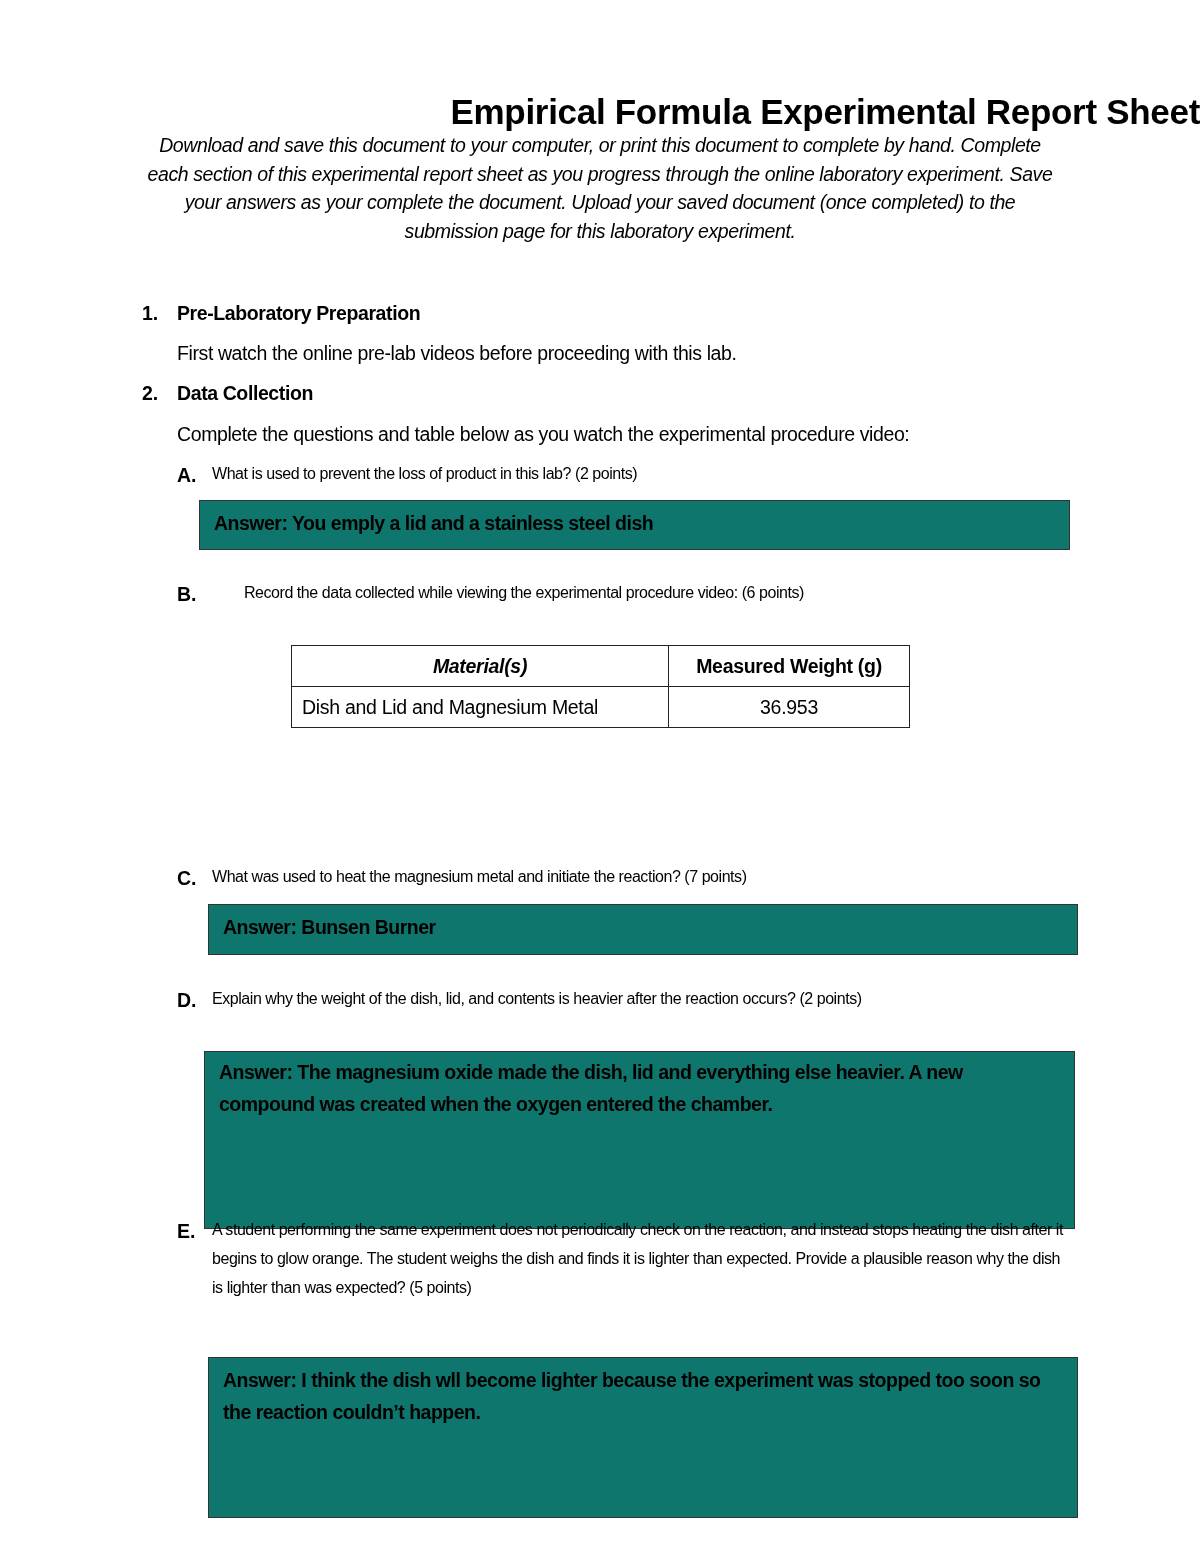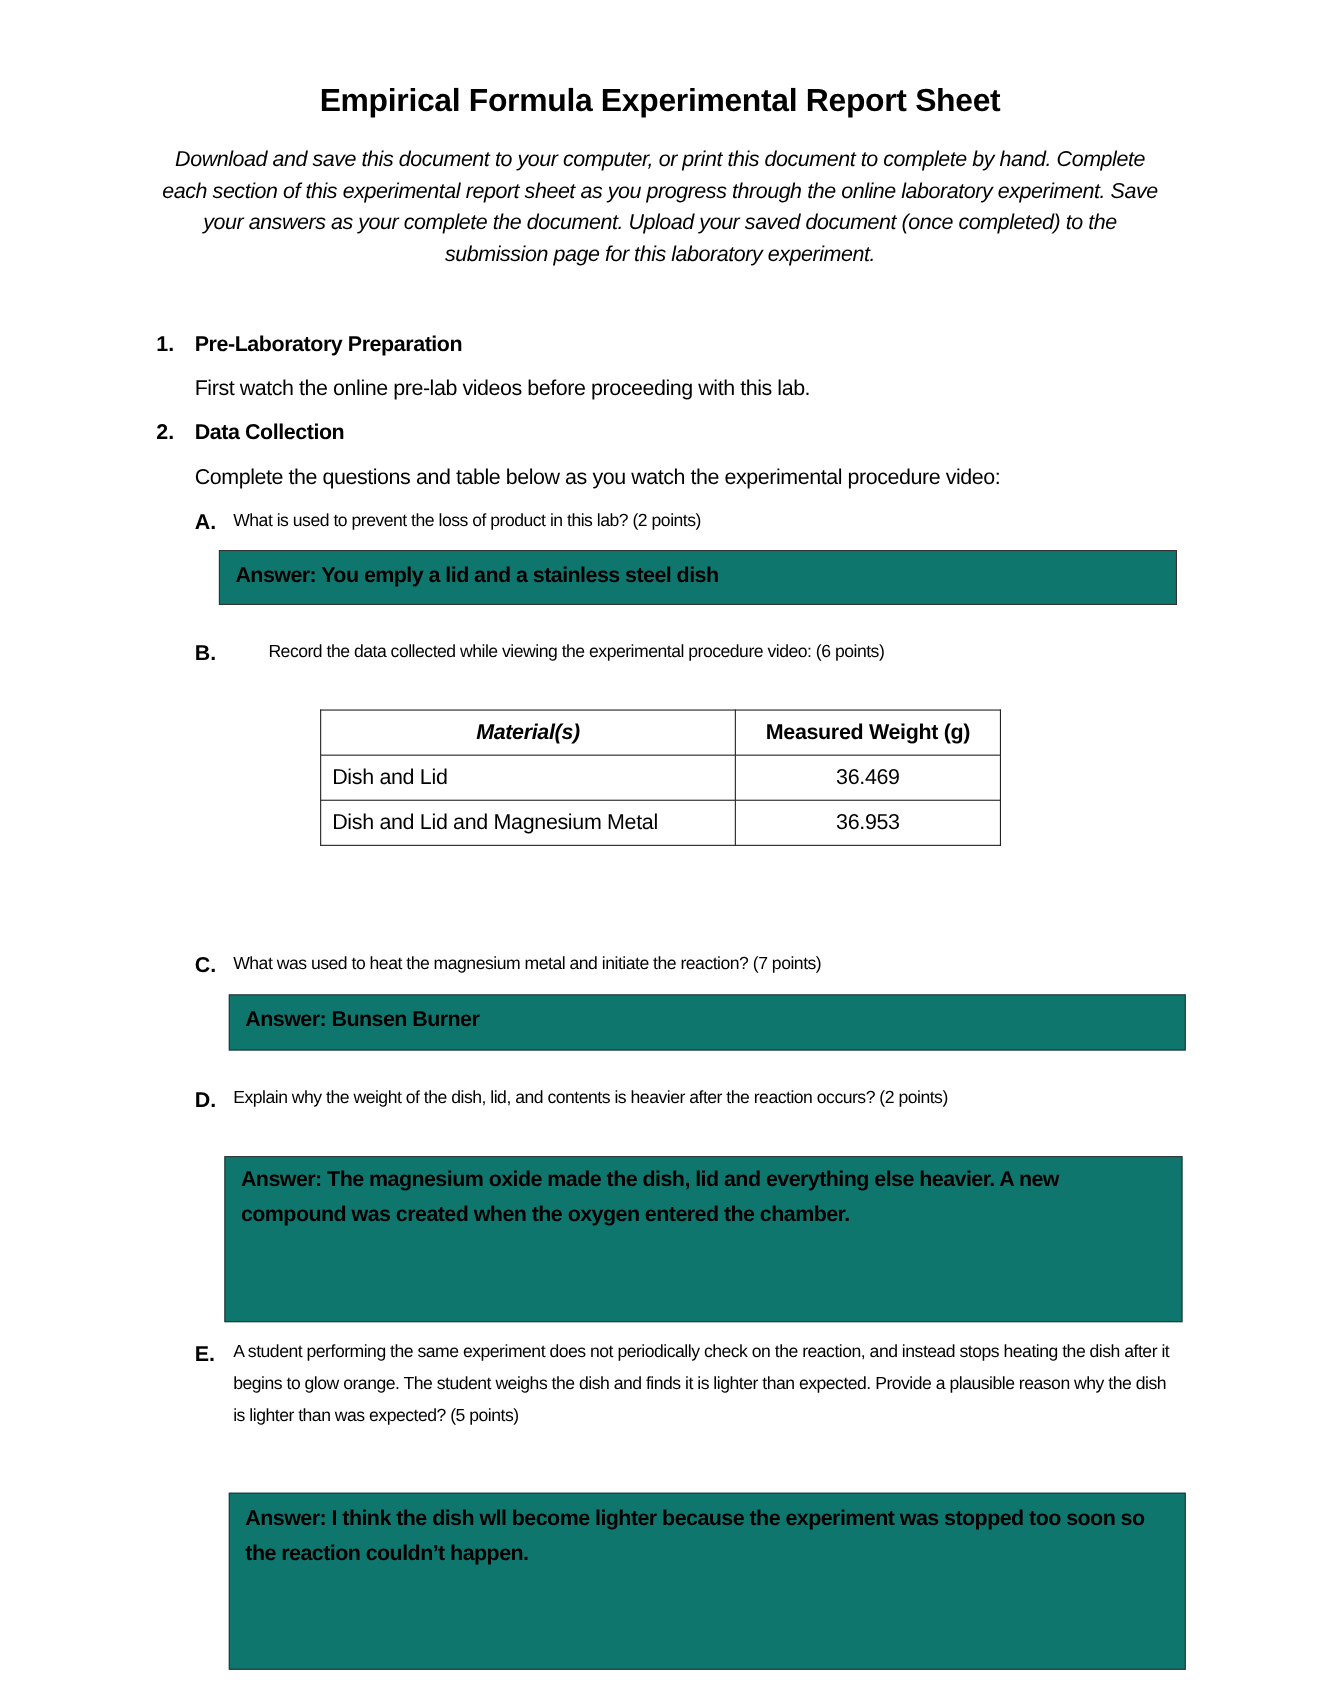--- a/index.html
+++ b/index.html
@@ -1,22 +1,22 @@
 <!DOCTYPE html>
 <html><head>
   <meta charset="utf-8">
   <style>
     html, body { margin: 0; padding: 0; background: #ffffff; }
     body {
       width: 1200px; height: 1553px; position: relative; overflow: hidden;
       font-family: "Liberation Sans", sans-serif; color: #000;
     }
     .title {
-      position: absolute; left: 0; width: 1200px; top: 76px;
-      text-align: center; font-weight: bold; font-size: 29px; letter-spacing: -0.3px;
+      position: absolute; left: 0; width: 1200px; top: 92px;
+      text-align: right; font-weight: bold; font-size: 35px; letter-spacing: -0.3px;
     }
     .intro {
       position: absolute; left: 140px; width: 920px; top: 131px;
       text-align: center; font-style: italic; font-size: 19.5px; line-height: 28.6px;
       letter-spacing: -0.4px;
     }
     .abs { position: absolute; font-size: 19.5px; letter-spacing: -0.4px; white-space: nowrap; }
     .bold { font-weight: bold; }
     .num { position: absolute; font-weight: bold; font-size: 19.5px; }
     .letter { position: absolute; font-weight: bold; font-size: 19.5px; }
@@ -65,39 +65,35 @@
   <div class="letter" style="left:177px; top:583px;">B.</div>
   <div class="qtext" style="left:212px; top:579px; width:860px;margin-left:32px;">Record the data collected while viewing the experimental procedure video: (6 points)</div>
 
   <table class="data">
     <tbody>
         <tr>
       <th class="col1">Material(s)</th>
       <th>Measured Weight (g)</th>
     </tr>
     <tr>
-      <td>Dish and Lid</td>
-      <td class="val">36.469</td>
-    </tr>
-    <tr>
       <td>Dish and Lid and Magnesium Metal</td>
       <td class="val">36.953</td>
     </tr>
   </tbody>
     </table>
 
   <div class="letter" style="left:177px; top:867px;">C.</div>
   <div class="qtext" style="left:212px; top:863px; width:860px;">What was used to heat the magnesium metal and initiate the reaction? (7 points)</div>
   <div class="answer-box" style="left:208px; top:904px; width:870px; height:51px;">
     <div class="answer-text" style="padding-top:6px;">Answer: Bunsen Burner</div>
   </div>
 
   <div class="letter" style="left:177px; top:989px;">D.</div>
   <div class="qtext" style="left:212px; top:985px; width:860px;">Explain why the weight of the dish, lid, and contents is heavier after the reaction occurs? (2 points)</div>
-  <div class="answer-box" style="left:204px; top:1051px; width:871px; height:151px;">
+  <div class="answer-box" style="left:204px; top:1051px; width:871px; height:178px;">
     <div class="answer-text" style="padding-top:4px;">Answer: The magnesium oxide made the dish, lid and everything else heavier. A new compound was created when the oxygen entered the chamber.</div>
   </div>
 
   <div class="letter" style="left:177px; top:1220px;">E.</div>
   <div class="qtext" style="left:212px; top:1216px; width:860px;">A student performing the same experiment does not periodically check on the reaction, and instead stops heating the dish after it begins to glow orange. The student weighs the dish and finds it is lighter than expected. Provide a plausible reason why the dish is lighter than was expected? (5 points)</div>
   <div class="answer-box" style="left:208px; top:1357px; width:870px; height:161px;">
     <div class="answer-text" style="padding-top:6px;">Answer: I think the dish wll become lighter because the experiment was stopped too soon so the reaction couldn’t happen.</div>
   </div>
 
 </div>

